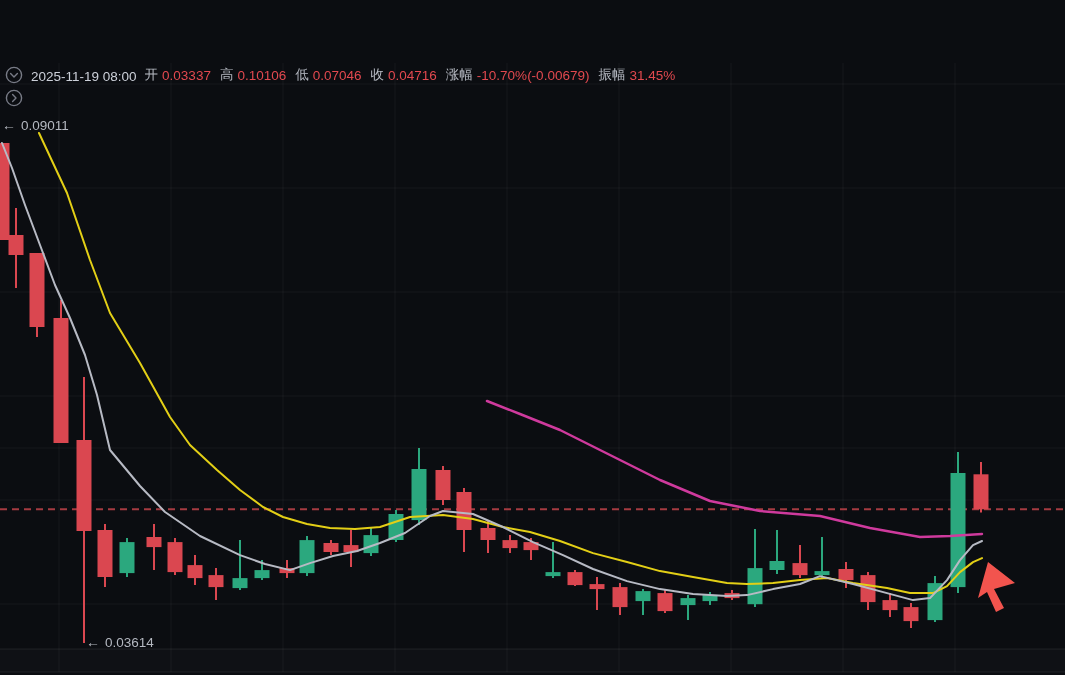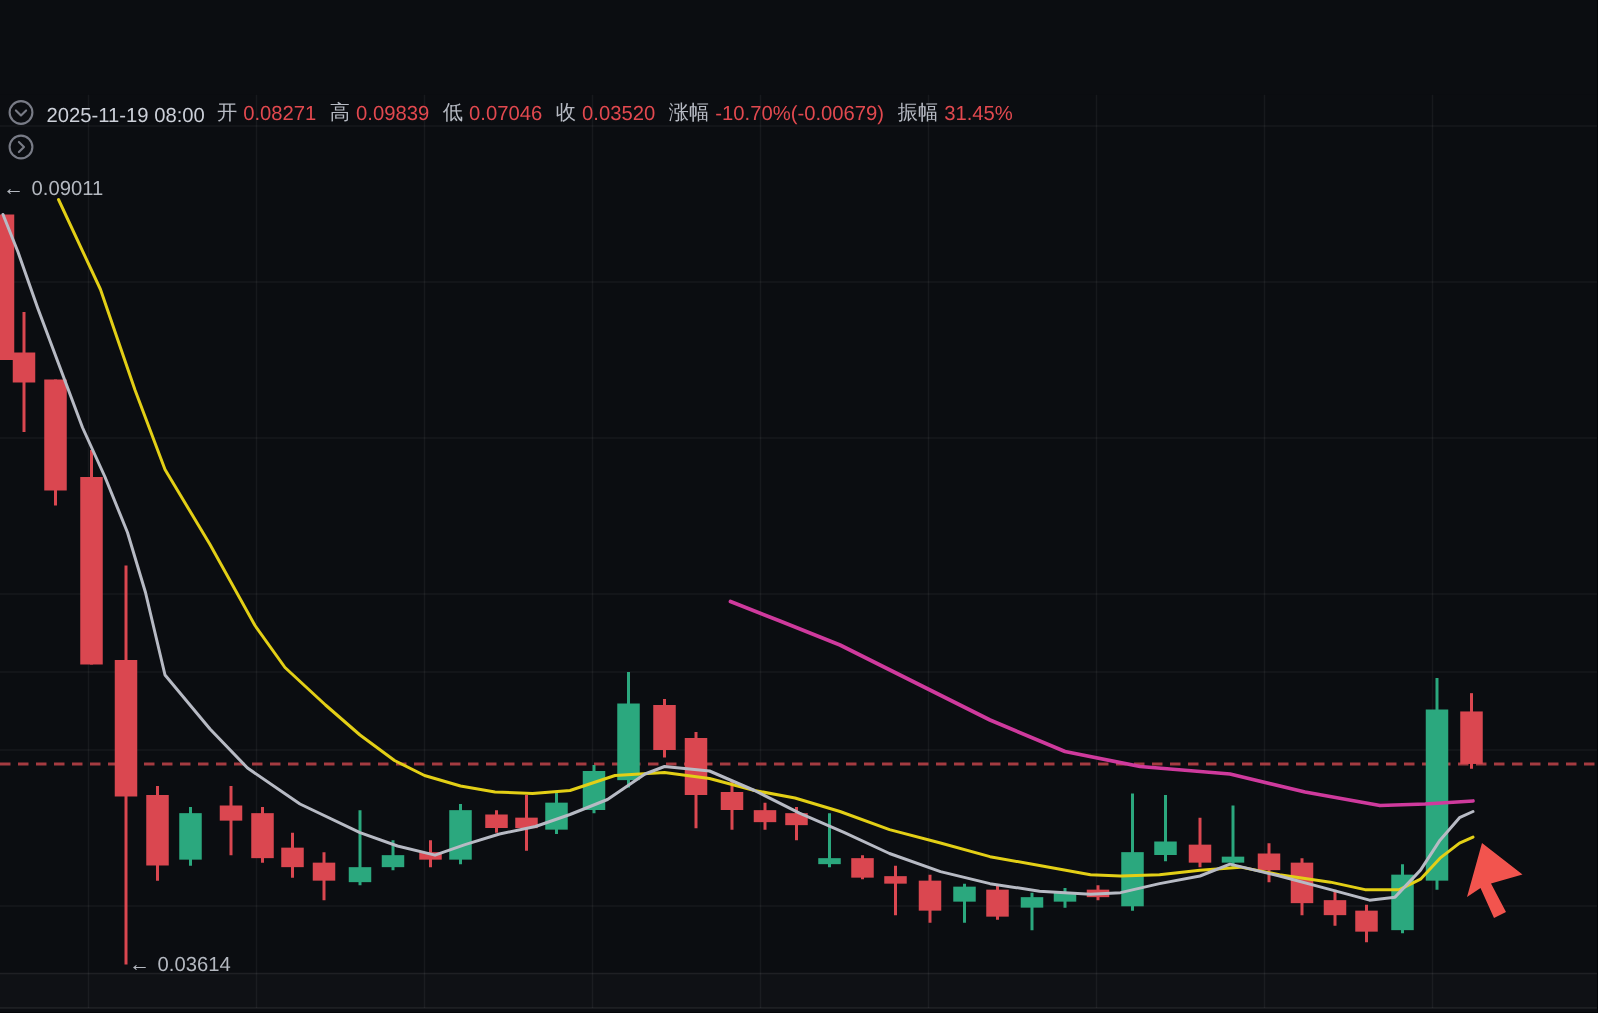--- a/index.html
+++ b/index.html
@@ -158,33 +158,33 @@
 
     <div class="ohlc-row">
       <svg class="circle-icon" viewBox="0 0 18 18">
         <circle cx="9" cy="9" r="7.6" fill="none" stroke="#787b86" stroke-width="1.4"></circle>
         <polyline points="5.6,7.6 9,11 12.4,7.6" fill="none" stroke="#787b86" stroke-width="1.4" stroke-linecap="round" stroke-linejoin="round"></polyline>
       </svg>
       <span class="ohlc-date">2025-11-19 08:00</span>
       <span class="ohlc-fields">
           <span class="field">
             <span class="ol">开</span>
-            <span class="ov">0.08271</span>
+            <span class="ov">0.03337</span>
           </span>
           <span class="field">
             <span class="ol">高</span>
-            <span class="ov">0.09839</span>
+            <span class="ov">0.10106</span>
           </span>
           <span class="field">
             <span class="ol">低</span>
             <span class="ov">0.07046</span>
           </span>
           <span class="field">
             <span class="ol">收</span>
-            <span class="ov">0.03520</span>
+            <span class="ov">0.04716</span>
           </span>
           <span class="field">
             <span class="ol">涨幅</span>
             <span class="ov">-10.70%(-0.00679)</span>
           </span>
           <span class="field">
             <span class="ol">振幅</span>
             <span class="ov">31.45%</span>
           </span>
         </span>

